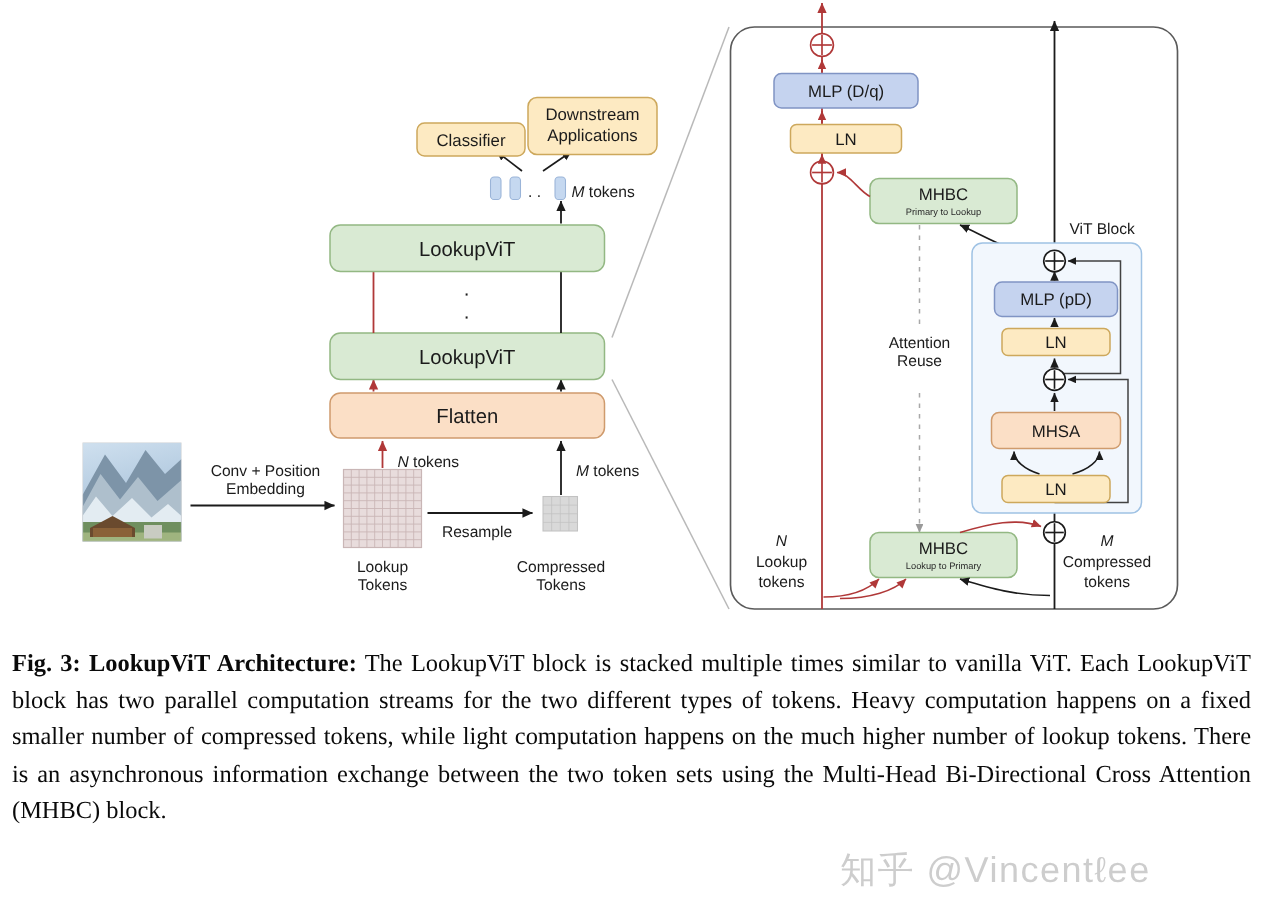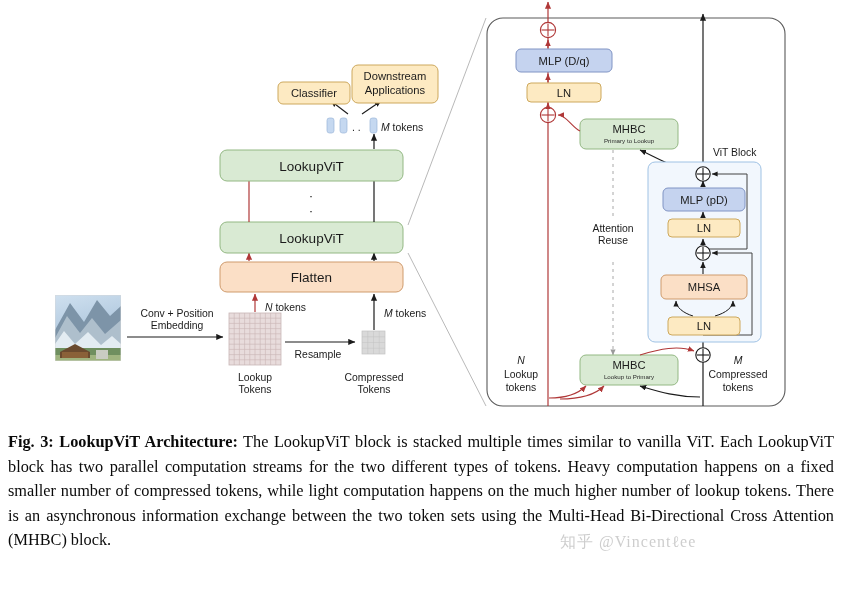--- a/index.html
+++ b/index.html
@@ -32,23 +32,23 @@
     line-height: 24.6px;
     color: #0a0a0a;
     text-align: justify;
     text-justify: inter-word;
   }
   .cap b { font-weight: bold; }
 
   .wm {
     position: absolute;
     left: 560px;
-    top: 532px;
-    font-family: Liberation Serif, serif;
-    font-size: 16px;
+    top: 564px;
+    font-family: Liberation Sans, sans-serif;
+    font-size: 24px;
     color: rgba(145,145,145,0.45);
     letter-spacing: 1px;
     pointer-events: none;
     user-select: none;
   }
 
   
   text {
     font-family: "Liberation Sans", sans-serif;
     fill: #1b1b1b;

